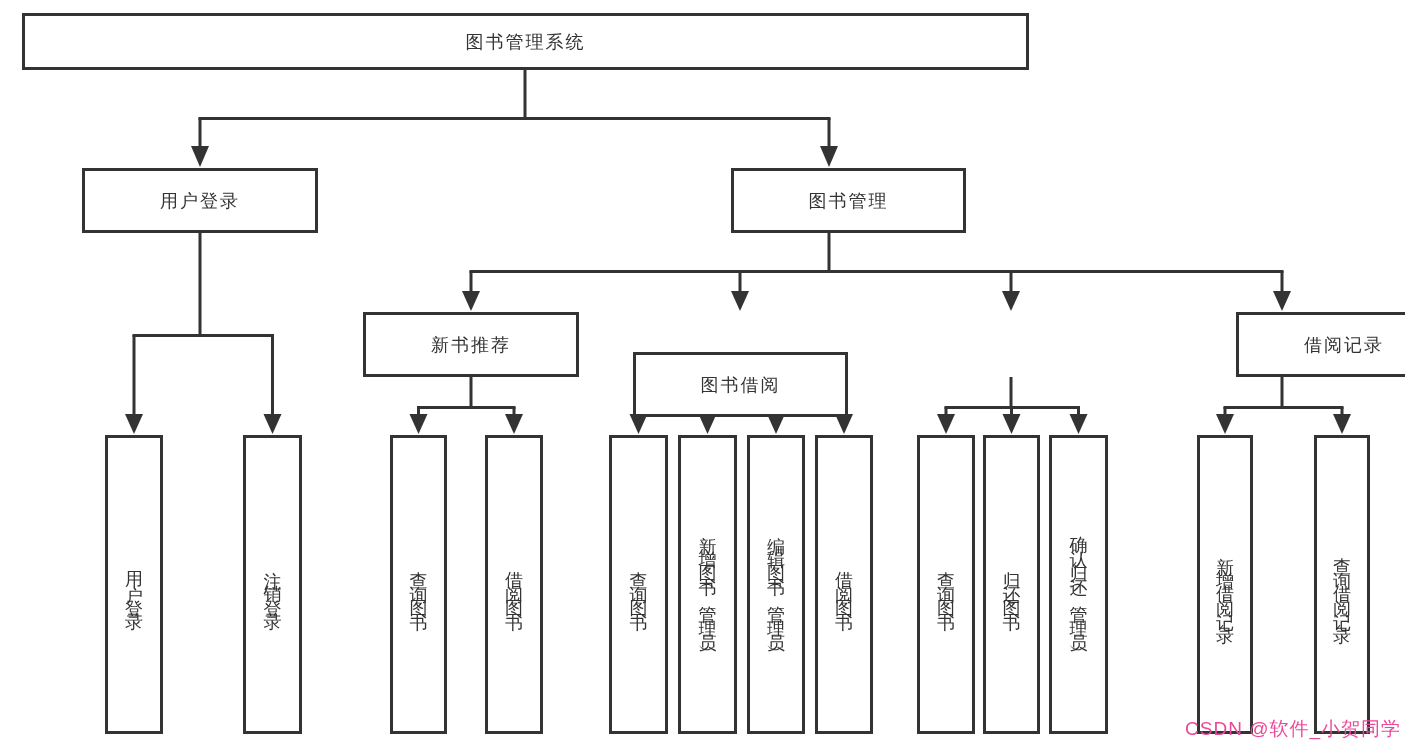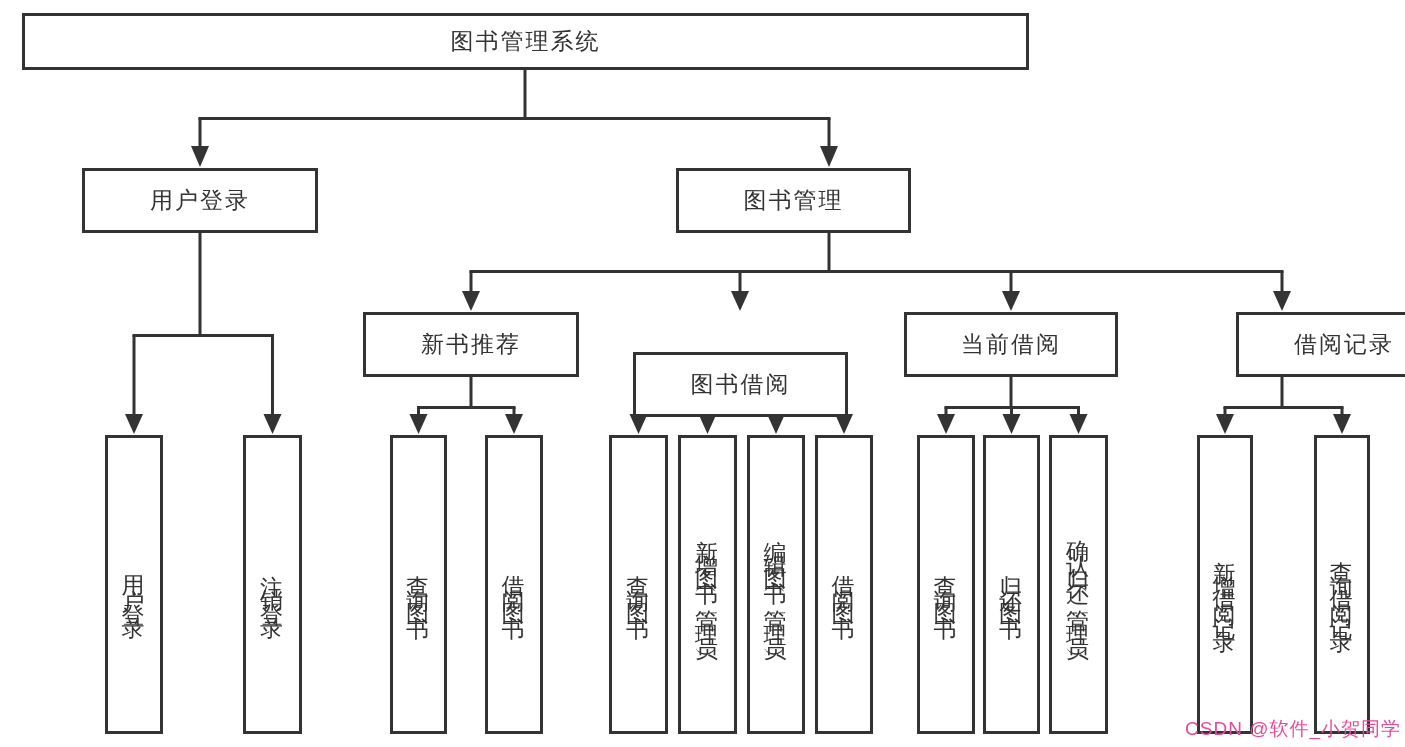--- a/index.html
+++ b/index.html
@@ -2,21 +2,21 @@
 <html><head>
 <meta charset="utf-8">
 <style>
   html,body { margin:0; padding:0; background:#ffffff; }
   body { width:1405px; height:747px; position:relative; overflow:hidden;
          font-family:"Liberation Sans","DejaVu Sans",sans-serif; }
   #diagram { position:absolute; left:0; top:0; width:1405px; height:747px; }
   #connectors { position:absolute; left:0; top:0; z-index:1; }
   .box { position:absolute; z-index:2; background:#ffffff; border:3px solid #333333;
          box-sizing:border-box; display:flex; align-items:center; justify-content:center;
-         font-size:23px; color:#333333; letter-spacing:2px; white-space:nowrap; }
+         font-size:18px; color:#333333; letter-spacing:2px; white-space:nowrap; }
   .vbox { z-index:2; }
   .vbox span { writing-mode:vertical-rl; text-orientation:mixed; letter-spacing:14px;
                white-space:nowrap; }
   .watermark { position:absolute; z-index:3; right:4px; top:716px; font-size:19px;
                letter-spacing:1px; white-space:nowrap; }
   svg line { stroke:#333333; stroke-width:3; }
   svg polygon { fill:#333333; stroke:none; }
 </style>
 </head>
 <body>
@@ -81,25 +81,24 @@
     <line x1="1223.5" y1="407.5" x2="1343.5" y2="407.5"></line>
     <line x1="1225" y1="407" x2="1225" y2="416"></line>
     <line x1="1342" y1="407" x2="1342" y2="416"></line>
     <polygon points="1216,414 1234,414 1225,434"></polygon>
     <polygon points="1333,414 1351,414 1342,434"></polygon>
   </svg>
 
   <div class="box" style="left:22px; top:13px; width:1007px; height:57px;">图书管理系统</div>
 
   <div class="box" style="left:82px; top:168px; width:236px; height:65px;">用户登录</div>
-  <div class="box" style="left:676px; top:168px; width:235px; height:65px;">图书管理</div>
+  <div class="box" style="left:731px; top:168px; width:235px; height:65px;">图书管理</div>
 
   <div class="box" style="left:363px; top:312px; width:216px; height:65px;">新书推荐</div>
   <div class="box" style="left:633px; top:312px; width:215px; height:65px;margin-top:40px;">图书借阅</div>
-  <div class="box" style="left:904px; top:312px; width:214px; height:65px;">当前借阅</div>
   <div class="box" style="left:1236px; top:312px; width:216px; height:65px;">借阅记录</div>
 
   <div class="box vbox" style="left:105px; top:435px; width:58px; height:299px;">
     <span>用户登录</span>
   </div>
   <div class="box vbox" style="left:243px; top:435px; width:59px; height:299px;">
     <span>注销登录</span>
   </div>
 
   <div class="box vbox" style="left:390px; top:435px; width:57px; height:299px;">

